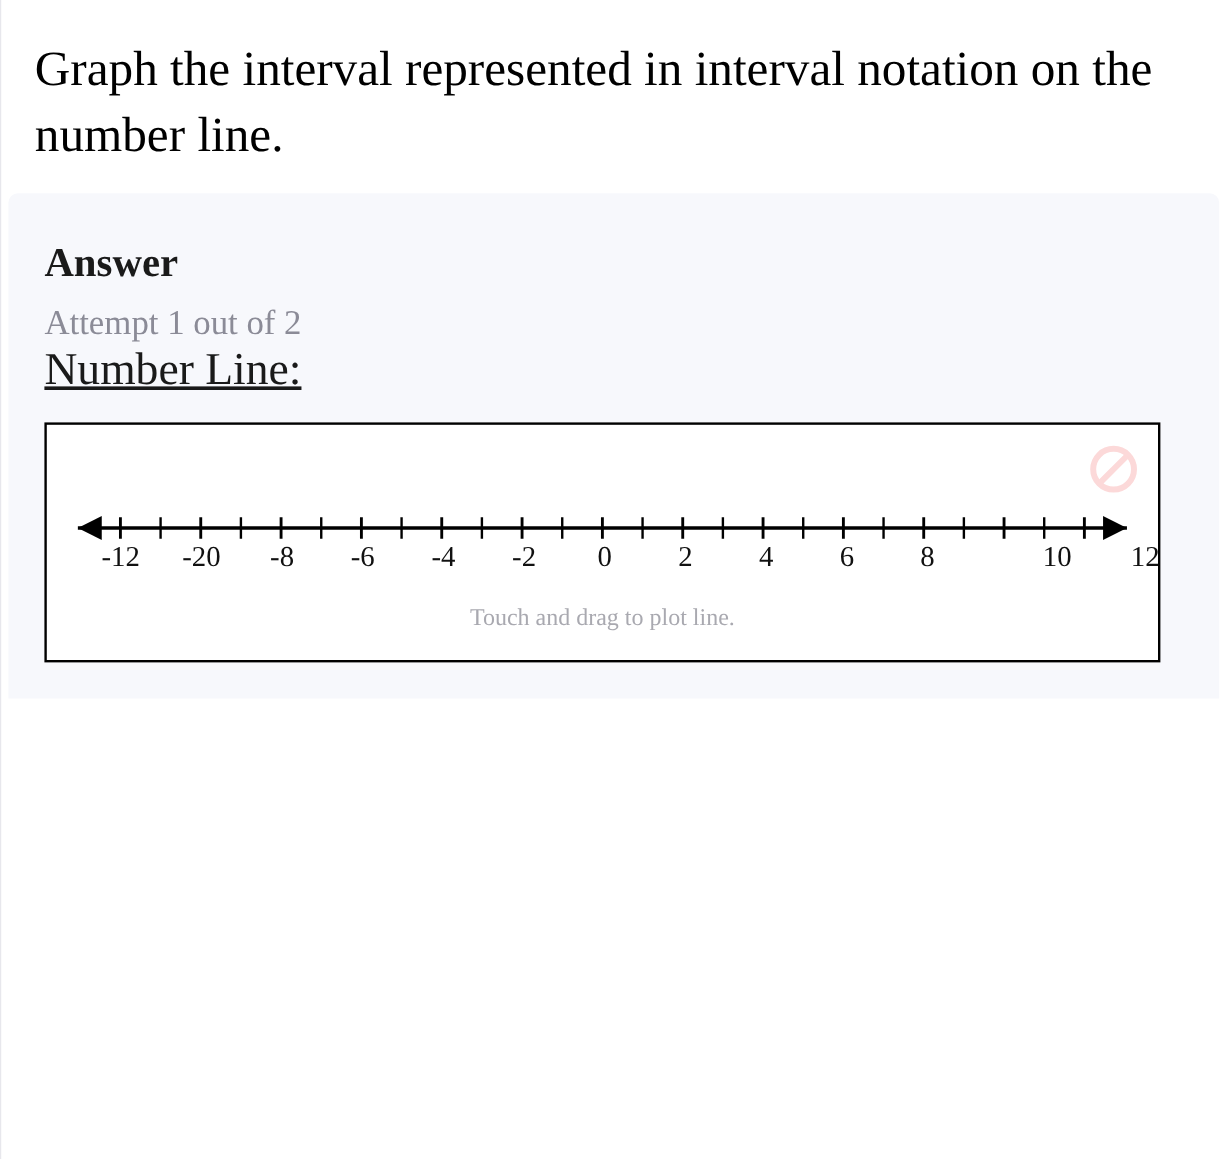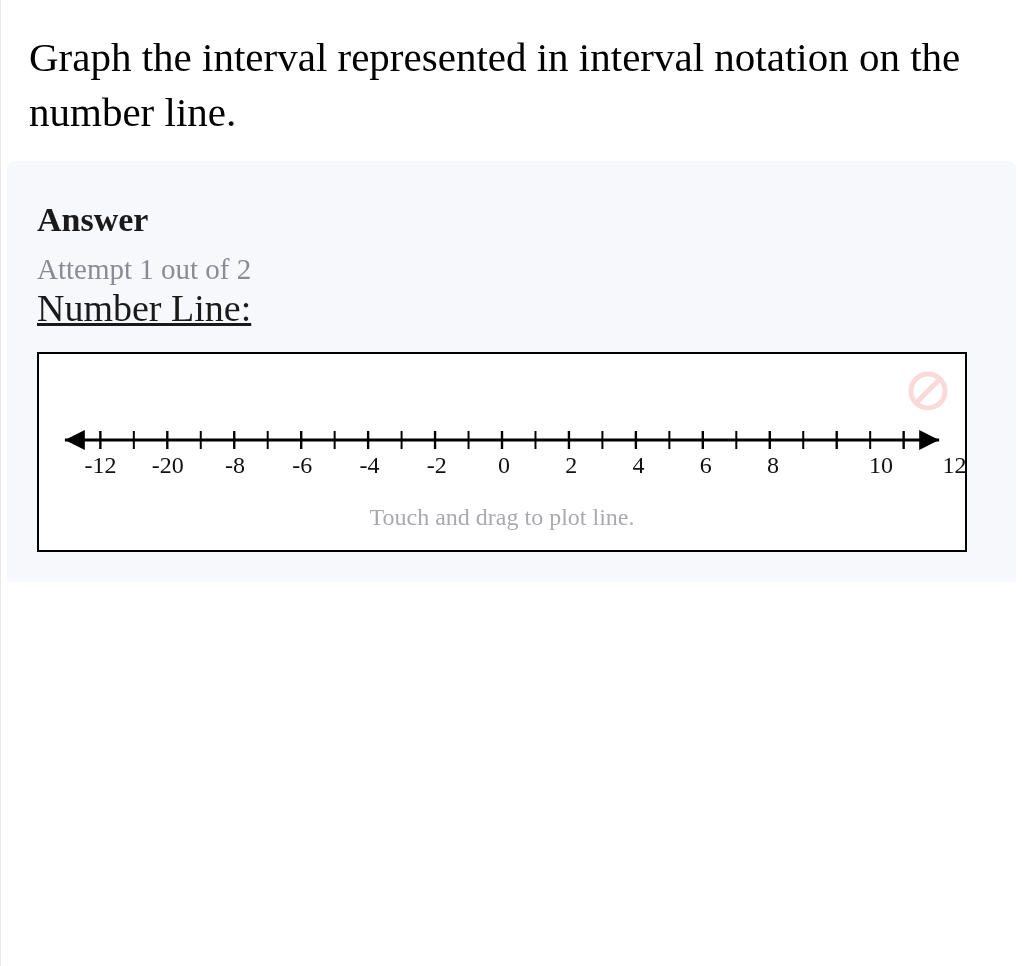--- a/index.html
+++ b/index.html
@@ -91,21 +91,21 @@
   }
   .tick-label {
     position: absolute;
     transform: translateX(-50%);
     font-size: 24px;
     color: #111;
     font-family: Georgia, serif;
   }
   .drag-hint {
     text-align: center;
-    font-size: 24px;
+    font-size: 20px;
     color: #a9a9b0;
     margin-top: 18px;
     font-family: Georgia, serif;
   }
 </style>
 </head>
 <body>
 
 <div class="question-area">
   <p class="question-text">Graph the interval represented in interval notation on the number line.</p>

